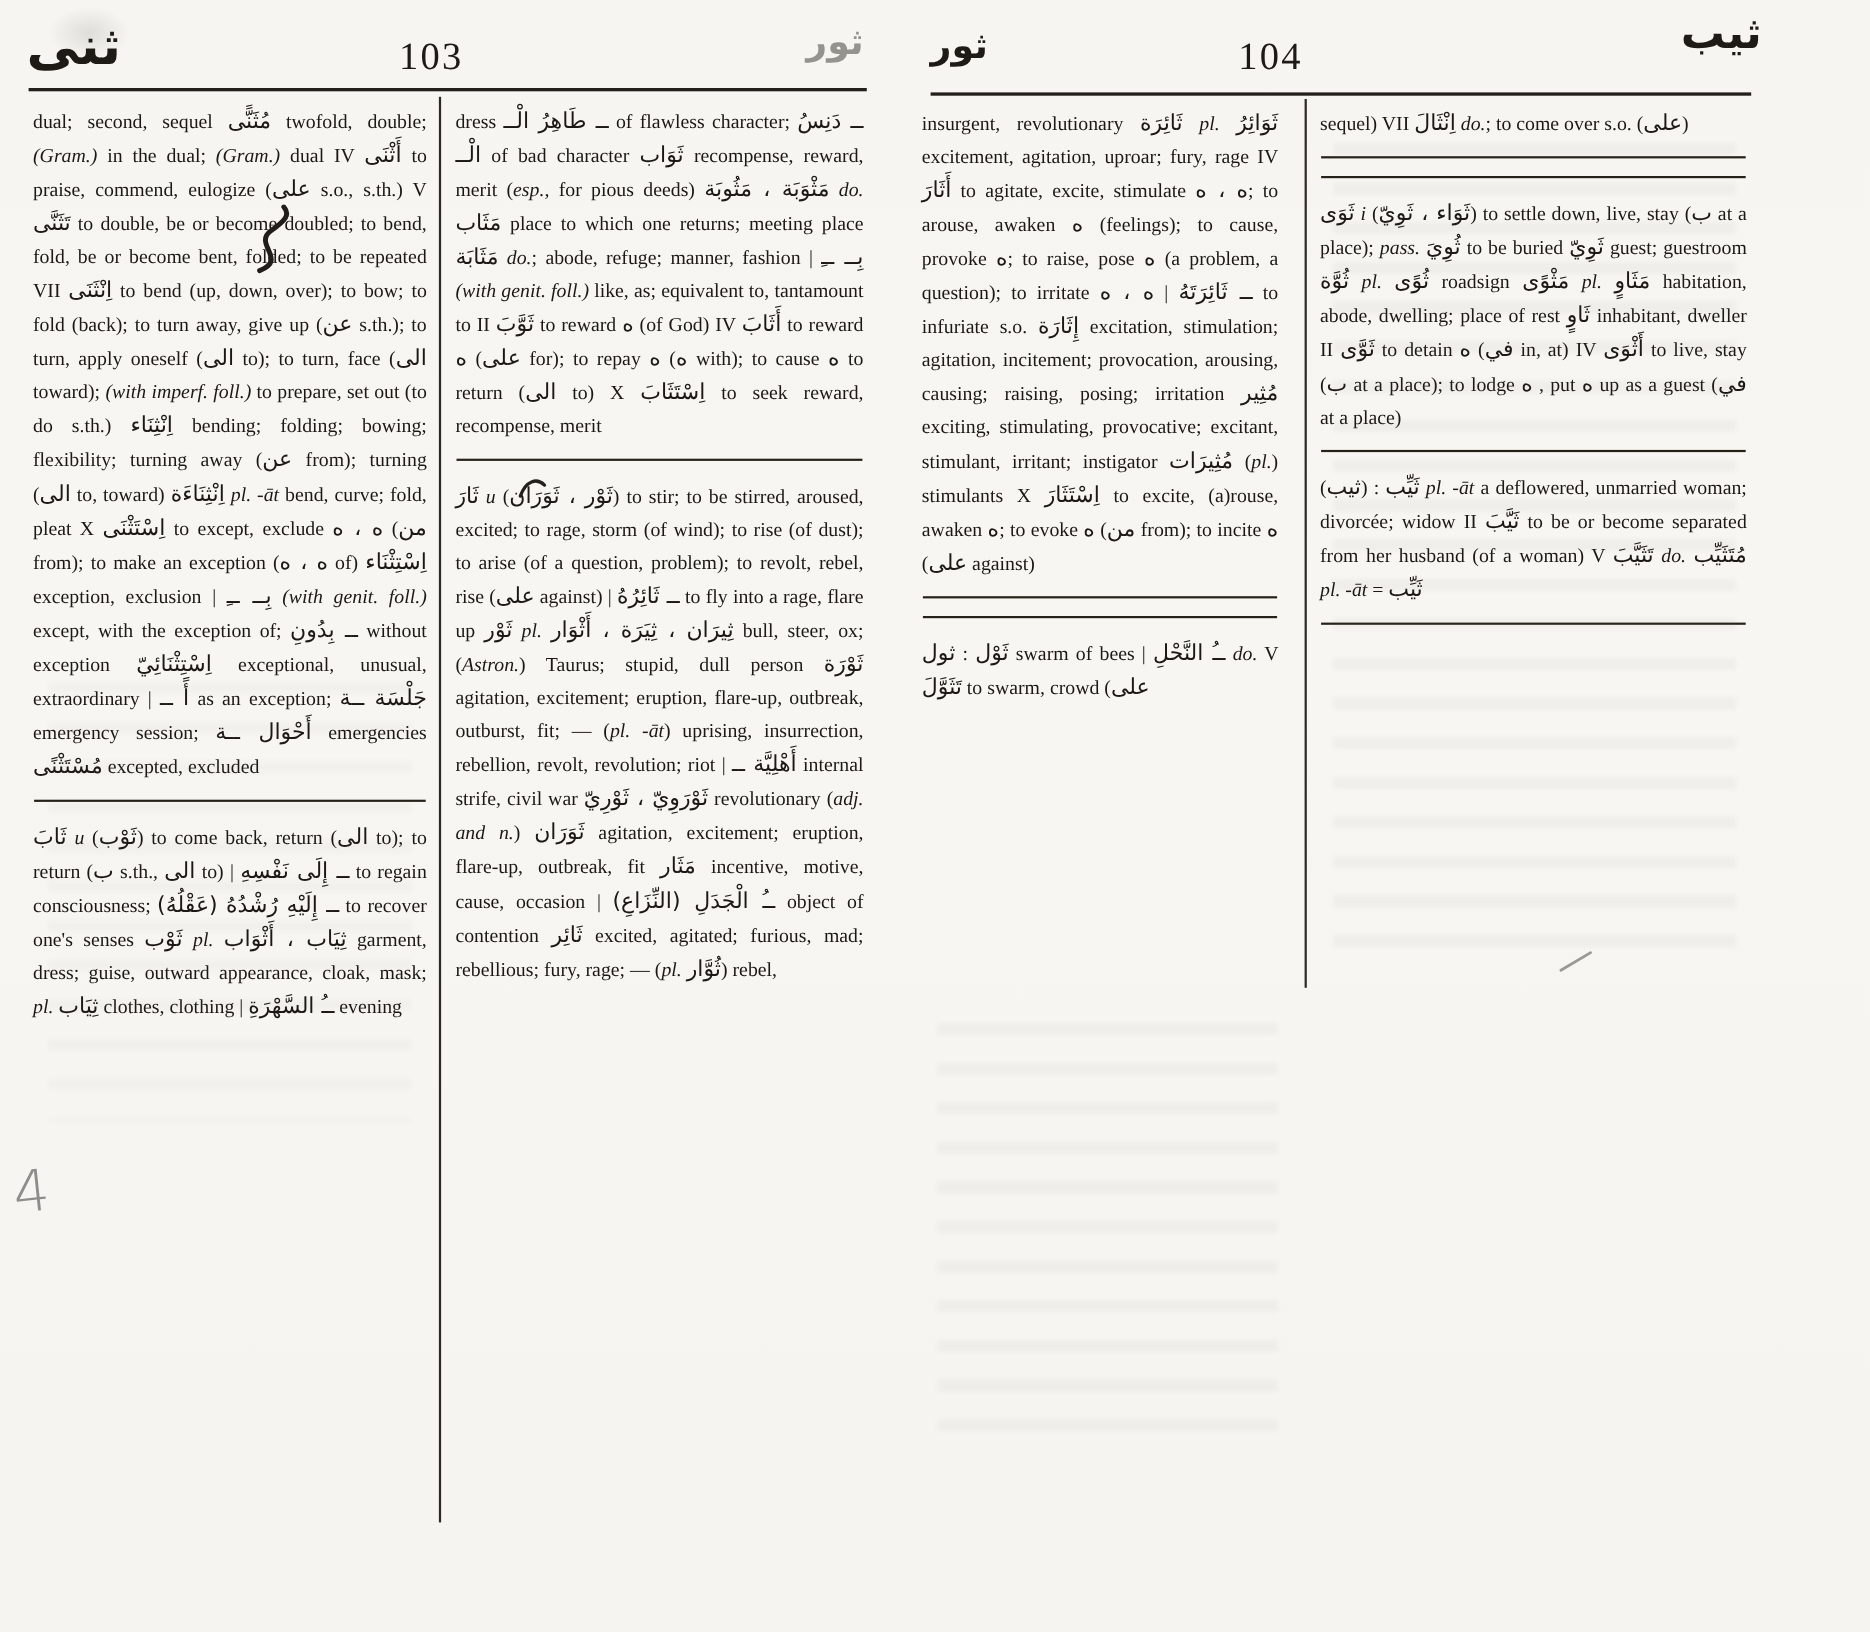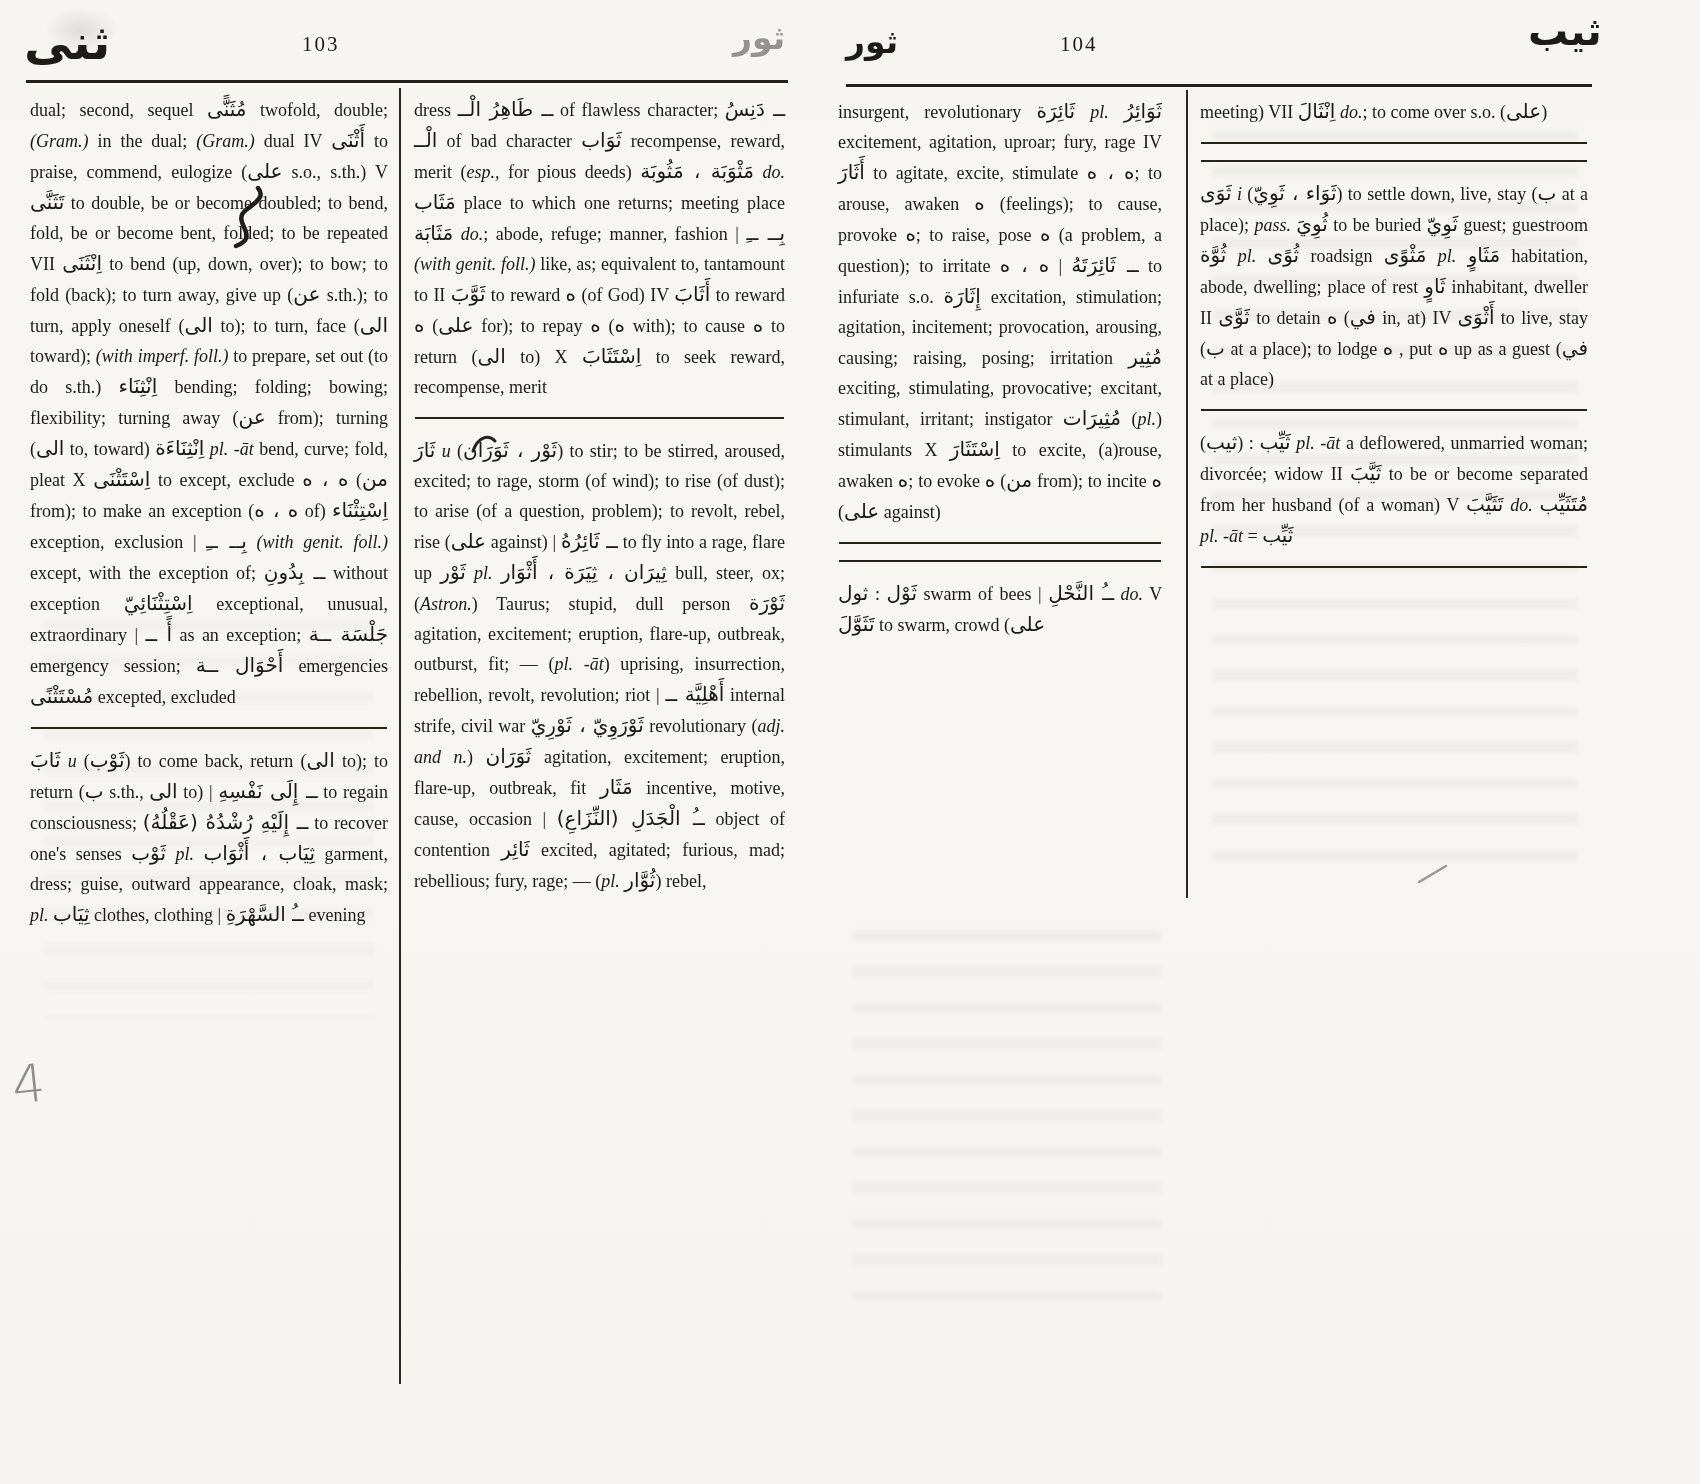--- a/index.html
+++ b/index.html
@@ -14,23 +14,23 @@
     background:linear-gradient(180deg,#f6f5f1 0%,#f7f6f2 40%,#f5f4f0 100%);}
   
   .hdr-ar{
     position:absolute;
     font-family:"DejaVu Sans",sans-serif;
     font-weight:bold;
     color:#1e1b16;
   }
   .hdr-num{
     position:absolute;
-    font-size:21px;
+    font-size:35px;
     letter-spacing:2px;
-    text-align:left;
+    text-align:center;
     color:#1e1b16;
   }
   .hdr-rule{position:absolute;height:3px;background:#23201b;}
   .vrule{position:absolute;width:2px;background:#2b2822;}
   
   .col{position:absolute;}
   .entry{
     margin:0;
     font-size:18px;
     line-height:30px;
@@ -113,21 +113,21 @@
   <div class="col" style="left:838px;top:96px;width:324px;">
       <p class="entry"><span class="en">insurgent, revolutionary </span><span class="ar" dir="rtl">ثَائِرَة</span><span class="en"> </span><span class="it">pl.</span><span class="en"> </span><span class="ar" dir="rtl">ثَوَائِرُ</span><span class="en"> excitement, agitation, uproar; fury, rage IV </span><span class="ar" dir="rtl">أَثَارَ</span><span class="en"> to agitate, excite, stimulate </span><span class="ar" dir="rtl">ه ، ه</span><span class="en">; to arouse, awaken </span><span class="ar" dir="rtl">ه</span><span class="en"> (feelings); to cause, provoke </span><span class="ar" dir="rtl">ه</span><span class="en">; to raise, pose </span><span class="ar" dir="rtl">ه</span><span class="en"> (a problem, a question); to irritate </span><span class="ar" dir="rtl">ه ، ه</span><span class="en"> | </span><span class="ar" dir="rtl">ــ ثَائِرَتَهُ</span><span class="en"> to infuriate s.o. </span><span class="ar" dir="rtl">إِثَارَة</span><span class="en"> excitation, stimulation; agitation, incitement; provocation, arousing, causing; raising, posing; irritation </span><span class="ar" dir="rtl">مُثِير</span><span class="en"> exciting, stimulating, provocative; excitant, stimulant, irritant; instigator </span><span class="ar" dir="rtl">مُثِيرَات</span><span class="en"> (</span><span class="it">pl.</span><span class="en">) stimulants X </span><span class="ar" dir="rtl">اِسْتَثَارَ</span><span class="en"> to excite, (a)rouse, awaken </span><span class="ar" dir="rtl">ه</span><span class="en">; to evoke </span><span class="ar" dir="rtl">ه</span><span class="en"> (</span><span class="ar" dir="rtl">من</span><span class="en"> from); to incite </span><span class="ar" dir="rtl">ه</span><span class="en"> (</span><span class="ar" dir="rtl">على</span><span class="en"> against)</span></p>
       <div class="entry-rule"></div>
       <div class="entry-rule"></div>
       <p class="entry"><span class="ar" dir="rtl">ثول</span><span class="en"> : </span><span class="ar" dir="rtl">ثَوْل</span><span class="en"> swarm of bees | </span><span class="ar" dir="rtl">ــُ النَّحْلِ</span><span class="en"> </span><span class="it">do.</span><span class="en"> V </span><span class="ar" dir="rtl">تَثَوَّلَ</span><span class="en"> to swarm, crowd (</span><span class="ar" dir="rtl">على</span></p>
     </div>
 
   <div class="vrule" style="left:1186px;top:90px;height:808px;"></div>
 
   <div class="col" style="left:1200px;top:96px;width:388px;">
-      <p class="entry"><span class="en">meeting) VII </span><span class="ar" dir="rtl">اِنْثَالَ</span><span class="en"> </span><span class="it">do.</span><span class="en">; to come over s.o. (</span><span class="ar" dir="rtl">على</span><span class="en">)</span></p>
+      <p class="entry"><span class="en">sequel) VII </span><span class="ar" dir="rtl">اِنْثَالَ</span><span class="en"> </span><span class="it">do.</span><span class="en">; to come over s.o. (</span><span class="ar" dir="rtl">على</span><span class="en">)</span></p>
       <div class="entry-rule"></div>
       <div class="entry-rule"></div>
       <p class="entry"><span class="ar" dir="rtl">ثَوَى</span><span class="en"> </span><span class="it">i</span><span class="en"> (</span><span class="ar" dir="rtl">ثَوَاء ، ثَوِيّ</span><span class="en">) to settle down, live, stay (</span><span class="ar" dir="rtl">ب</span><span class="en"> at a place); </span><span class="it">pass.</span><span class="en"> </span><span class="ar" dir="rtl">ثُوِيَ</span><span class="en"> to be buried </span><span class="ar" dir="rtl">ثَوِيّ</span><span class="en"> guest; guestroom </span><span class="ar" dir="rtl">ثُوَّة</span><span class="en"> </span><span class="it">pl.</span><span class="en"> </span><span class="ar" dir="rtl">ثُوًى</span><span class="en"> roadsign </span><span class="ar" dir="rtl">مَثْوًى</span><span class="en"> </span><span class="it">pl.</span><span class="en"> </span><span class="ar" dir="rtl">مَثَاوٍ</span><span class="en"> habitation, abode, dwelling; place of rest </span><span class="ar" dir="rtl">ثَاوٍ</span><span class="en"> inhabitant, dweller II </span><span class="ar" dir="rtl">ثَوَّى</span><span class="en"> to detain </span><span class="ar" dir="rtl">ه</span><span class="en"> (</span><span class="ar" dir="rtl">في</span><span class="en"> in, at) IV </span><span class="ar" dir="rtl">أَثْوَى</span><span class="en"> to live, stay (</span><span class="ar" dir="rtl">ب</span><span class="en"> at a place); to lodge </span><span class="ar" dir="rtl">ه</span><span class="en"> , put </span><span class="ar" dir="rtl">ه</span><span class="en"> up as a guest (</span><span class="ar" dir="rtl">في</span><span class="en"> at a place)</span></p>
       <div class="entry-rule"></div>
       <p class="entry"><span class="en">(</span><span class="ar" dir="rtl">ثيب</span><span class="en">) : </span><span class="ar" dir="rtl">ثَيِّب</span><span class="en"> </span><span class="it">pl. -āt</span><span class="en"> a deflowered, unmarried woman; divorcée; widow II </span><span class="ar" dir="rtl">ثَيَّبَ</span><span class="en"> to be or become separated from her husband (of a woman) V </span><span class="ar" dir="rtl">تَثَيَّبَ</span><span class="en"> </span><span class="it">do.</span><span class="en"> </span><span class="ar" dir="rtl">مُتَثَيِّب</span><span class="en"> </span><span class="it">pl. -āt</span><span class="en"> = </span><span class="ar" dir="rtl">ثَيِّب</span></p>
       <div class="entry-rule"></div>
     </div>
 
   <div class="ghost" style="left:1212px;top:130px;width:366px;height:740px;opacity:.045;"></div>
   <div class="ghost" style="left:852px;top:930px;width:310px;height:380px;opacity:.04;"></div>

